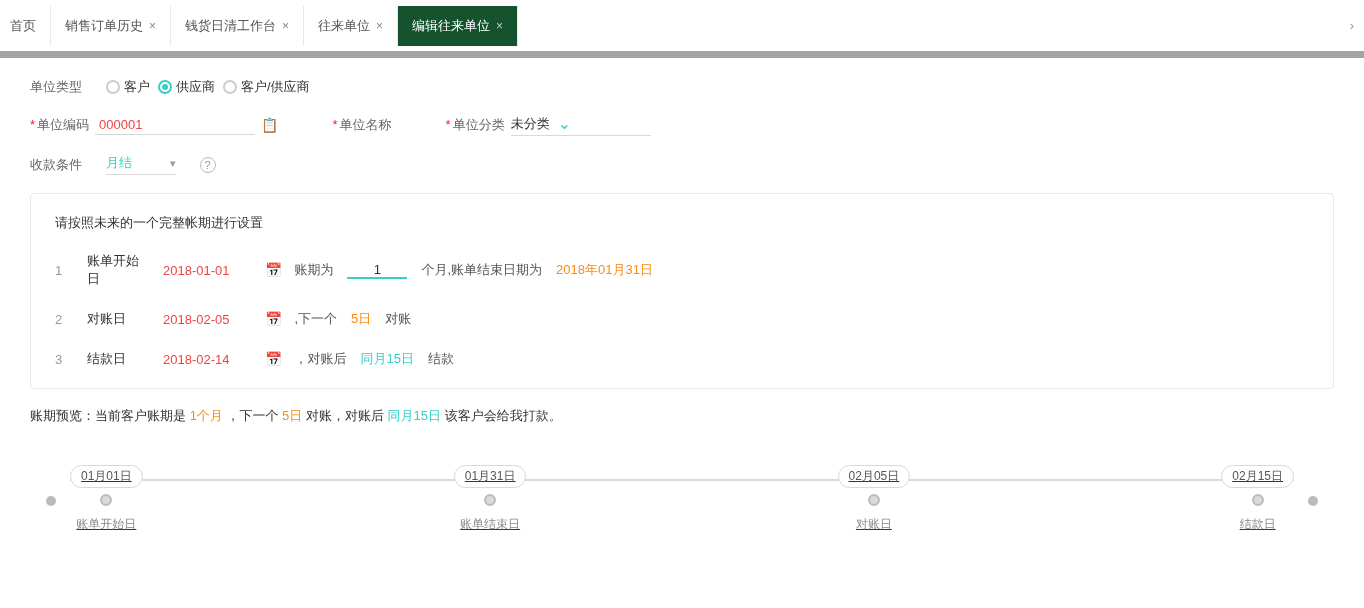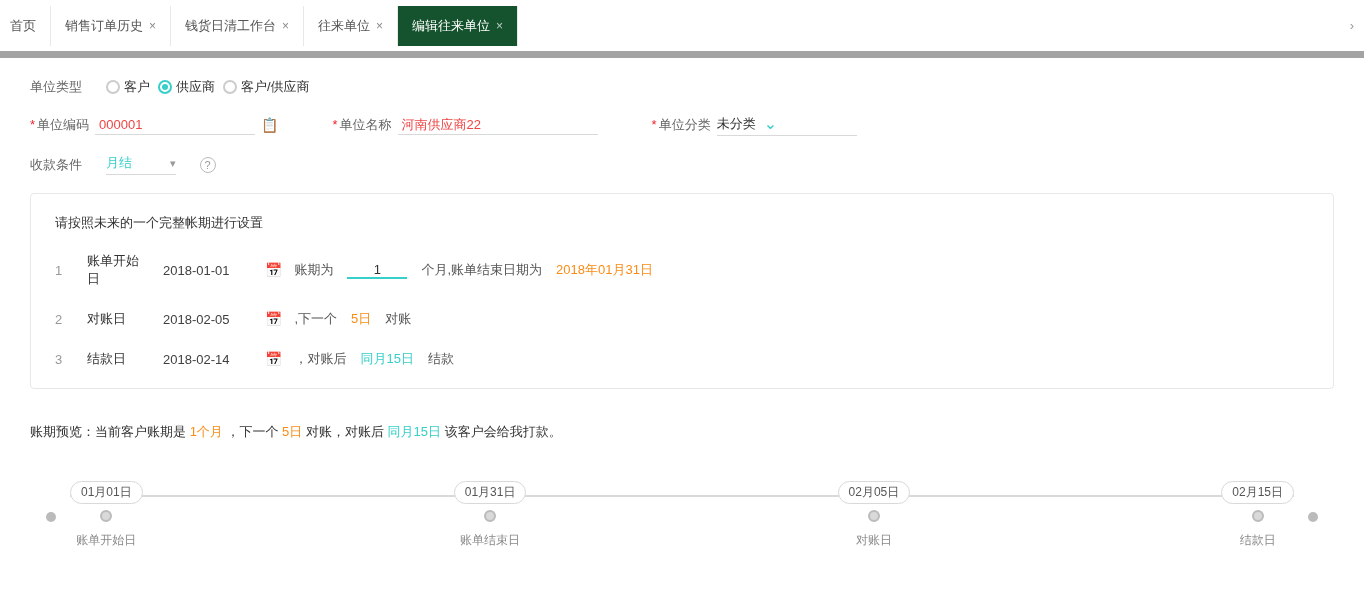--- a/index.html
+++ b/index.html
@@ -173,21 +173,21 @@
       min-width: 140px;
     }
     .select-dropdown-text { font-size: 13px; color: #333; }
     .select-arrow { color: #36cfc9; font-size: 16px; cursor: pointer; }
 
     
     .card {
       border: 1px solid #e8e8e8;
       border-radius: 4px;
       padding: 20px 24px;
-      margin-bottom: 24px;
+      margin-bottom: 8px;
     }
     .card-title {
       font-size: 13px;
       color: #333;
       margin-bottom: 20px;
     }
 
     
     .setting-row {
       display: flex;
@@ -202,21 +202,21 @@
       flex-shrink: 0;
     }
     .row-label {
       font-size: 13px;
       color: #333;
       width: 64px;
       flex-shrink: 0;
     }
     .row-date {
       font-size: 13px;
-      color: #404040;
+      color: #ef4444;
       width: 90px;
     }
     .row-desc {
       font-size: 13px;
       color: #555;
       display: flex;
       align-items: center;
       gap: 14px;
     }
     .highlight-orange { color: #fa8c16; }
@@ -253,20 +253,21 @@
       left: 0;
       right: 0;
       height: 2px;
       background: #d9d9d9;
     }
     .timeline-points {
       display: flex;
       justify-content: space-between;
       align-items: flex-start;
       position: relative;
+      text-decoration: underline;
     }
     .timeline-point {
       display: flex;
       flex-direction: column;
       align-items: center;
       gap: 6px;
     }
     .tl-dot {
       width: 12px;
       height: 12px;
@@ -356,21 +357,20 @@
       <span class="form-label">
         <span class="required-star">*</span><span>单位编码</span>
       </span>
       <input class="text-input" type="text" value="000001" style="">
       <span class="copy-icon">📋</span>
     </div>
     <div class="form-field" style="margin-left:30px;">
       <span class="form-label">
         <span class="required-star">*</span><span>单位名称</span>
       </span>
-      <input class="text-input wide" type="text" value="河南供应商22" style="">
     </div>
     <div class="form-field" style="margin-left:30px;">
       <span class="form-label">
         <span class="required-star">*</span><span>单位分类</span>
       </span>
       <div class="select-dropdown">
         <span class="select-dropdown-text">未分类</span>
         <span class="select-arrow">⌄</span>
       </div>
     </div>

